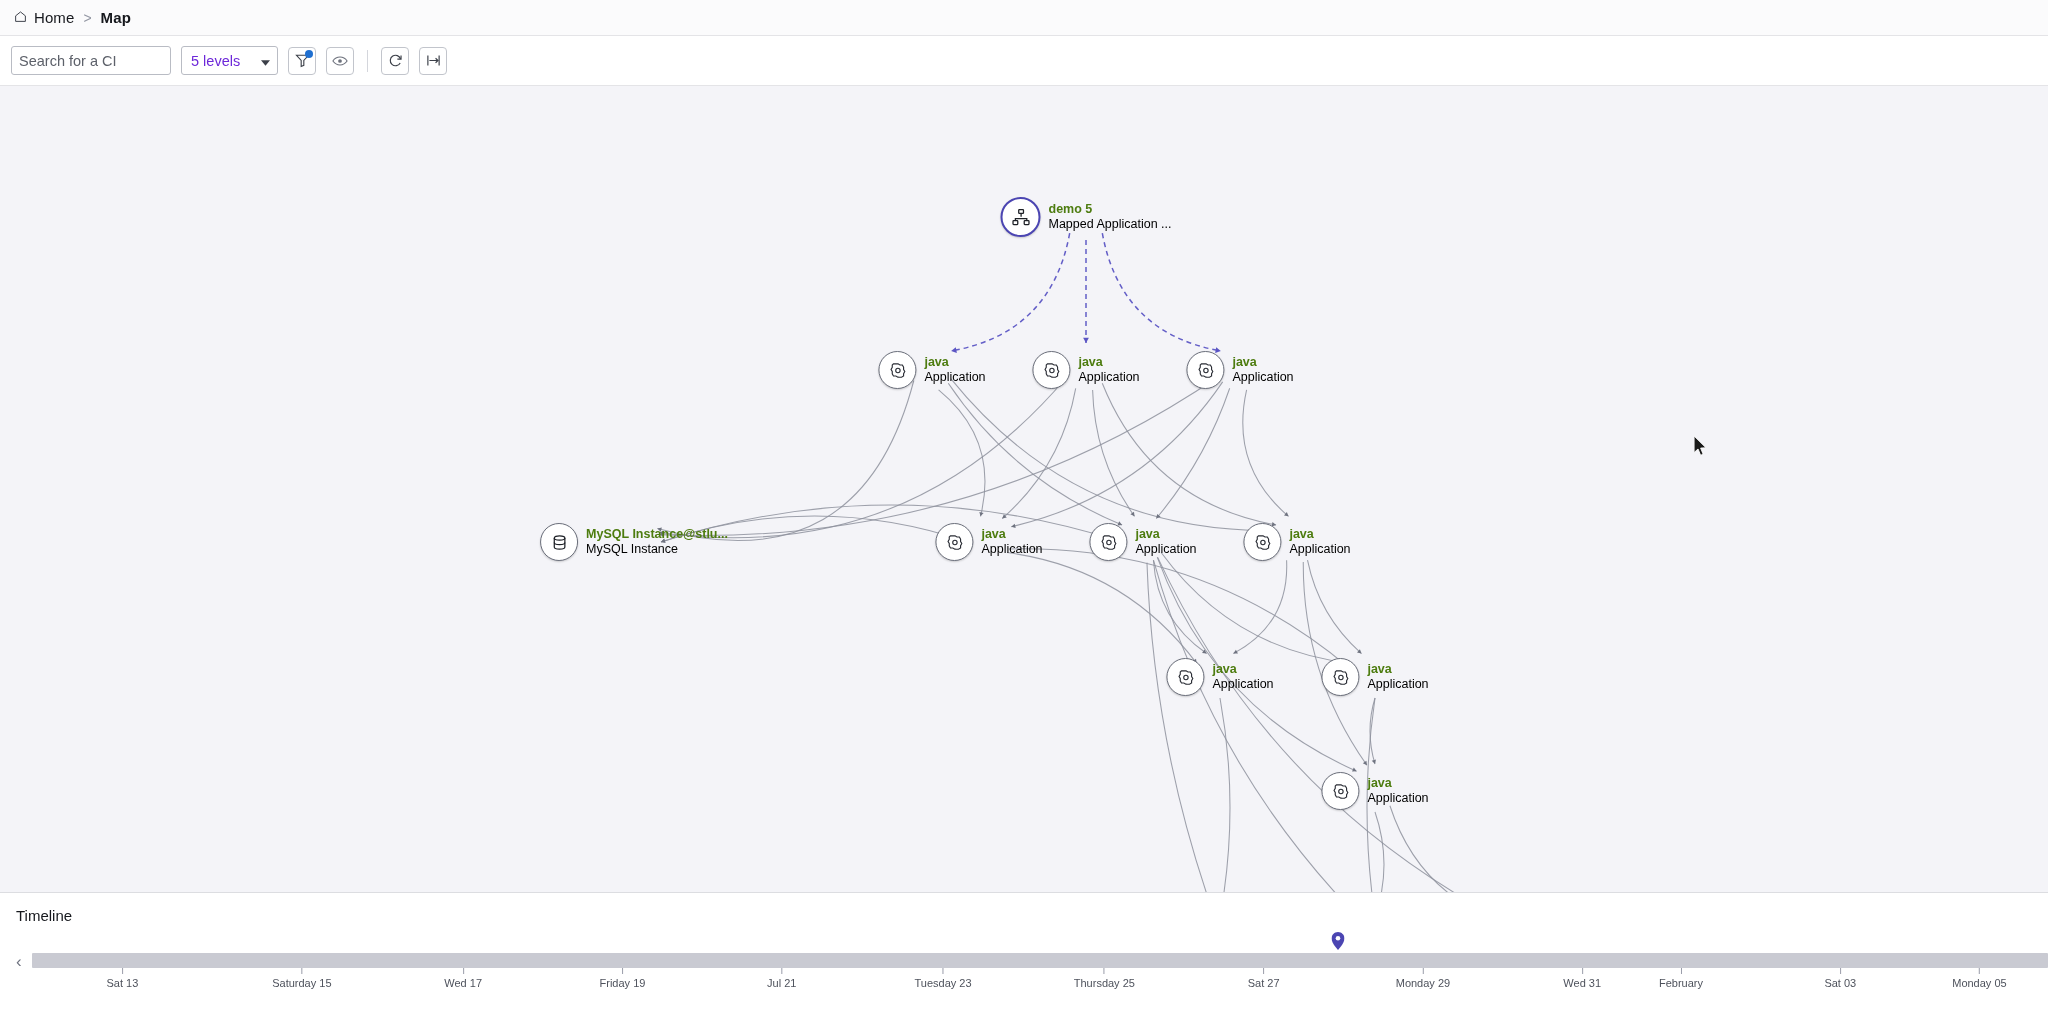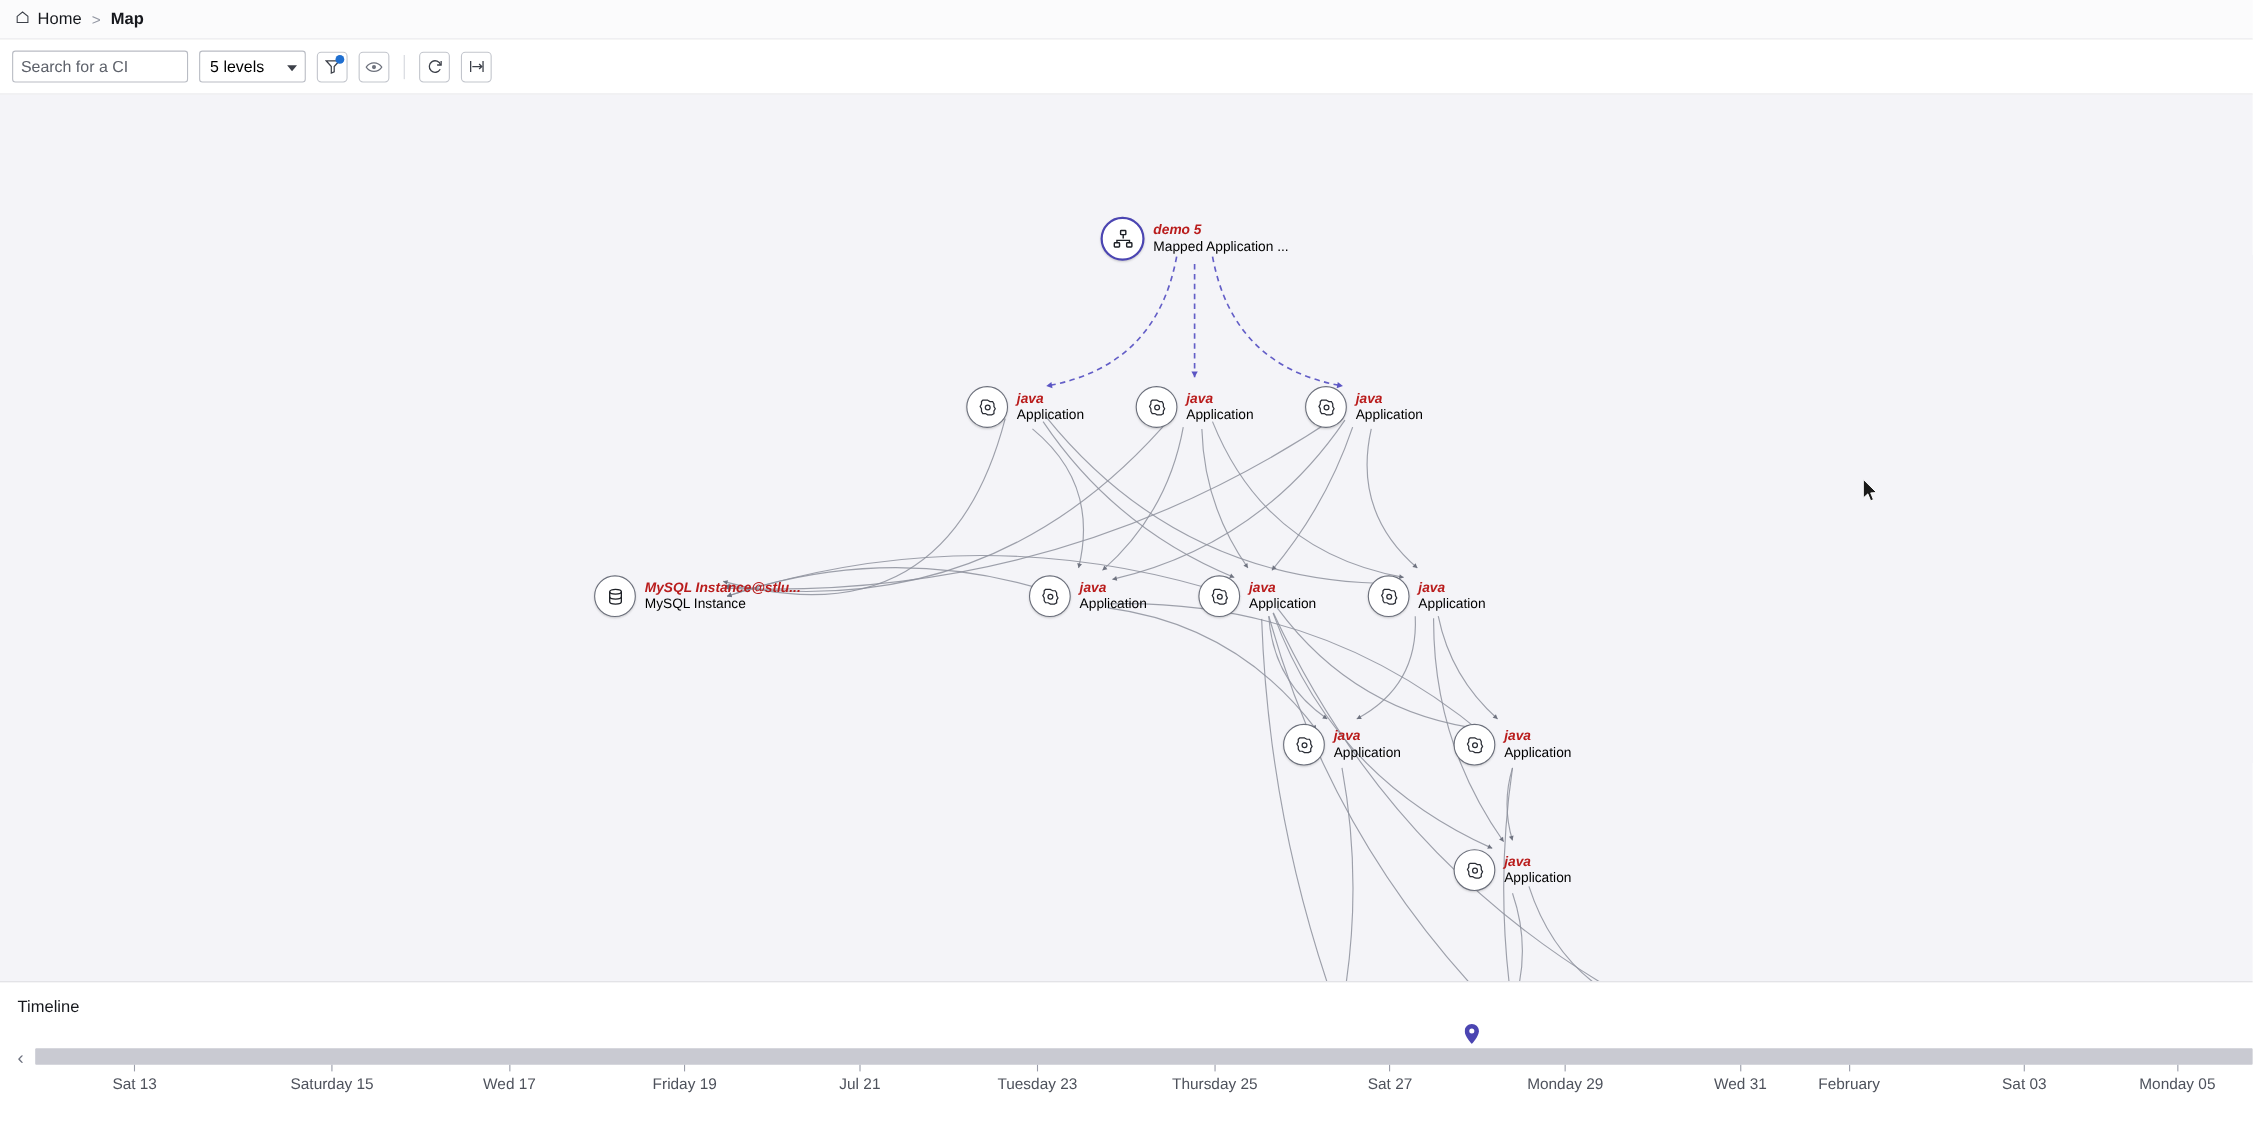--- a/index.html
+++ b/index.html
@@ -61,21 +61,21 @@
   .select-box {
     width: 97px; height: 29px;
     border: 1px solid #b9bcc4;
     border-radius: 3px;
     display: flex; align-items: center;
     justify-content: space-between;
     padding: 0 7px 0 9px;
     background: #fff;
     cursor: pointer;
   }
-  .select-box .sel-value { font-size: 14.5px; color: #000000; }
+  .select-box .sel-value { font-size: 14.5px; color: #6d28d9; }
 
   .icon-btn {
     width: 28px; height: 28px;
     border: 1px solid #c2c5cc;
     border-radius: 4px;
     background: #fff;
     display: flex; align-items: center; justify-content: center;
     cursor: pointer;
     position: relative;
   }
@@ -123,22 +123,21 @@
     border: 2.6px solid #4b45b2;
   }
   .node-labels {
     white-space: nowrap;
     line-height: 1.18;
     pointer-events: none;
   }
   .node-title {
     font-size: 12.5px;
     font-weight: 700;
-    color: #b91c1c;
-    font-style: italic;
+    color: #4d7c0f;
   }
   .node-sub {
     font-size: 12.5px;
     color: #000000;
   }
 
   
   #mouse-cursor {
     position: absolute;
     width: 0; height: 0;
@@ -180,21 +179,21 @@
     background: #c9cad2;
     border-radius: 1px;
     cursor: pointer;
   }
   .tl-tick {
     position: absolute;
     top: 15px;
     transform: translateX(-50%);
     text-align: center;
     color: #4e525c;
-    font-size: 14px;
+    font-size: 11px;
     white-space: nowrap;
   }
   .tl-tick .tick-mark {
     display: block;
     width: 1px; height: 6px;
     background: #9a9daa;
     margin: 0 auto 3px auto;
   }
   #timeline-marker {
     position: absolute;

